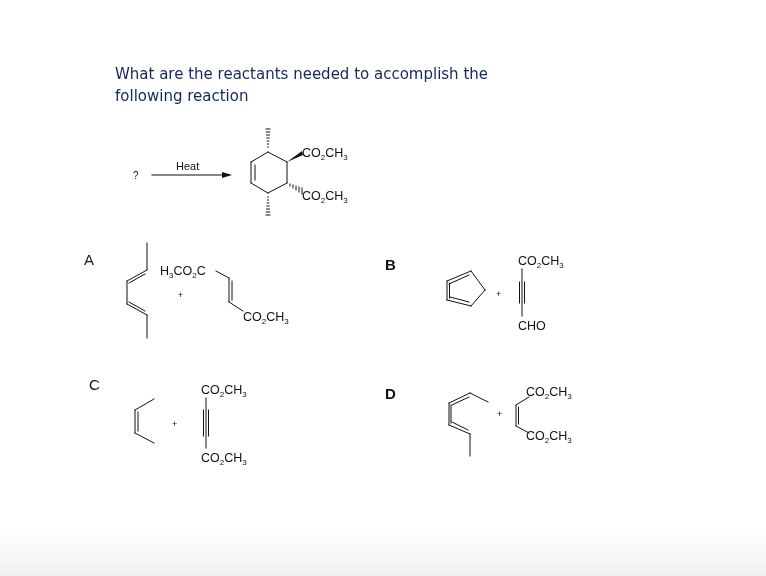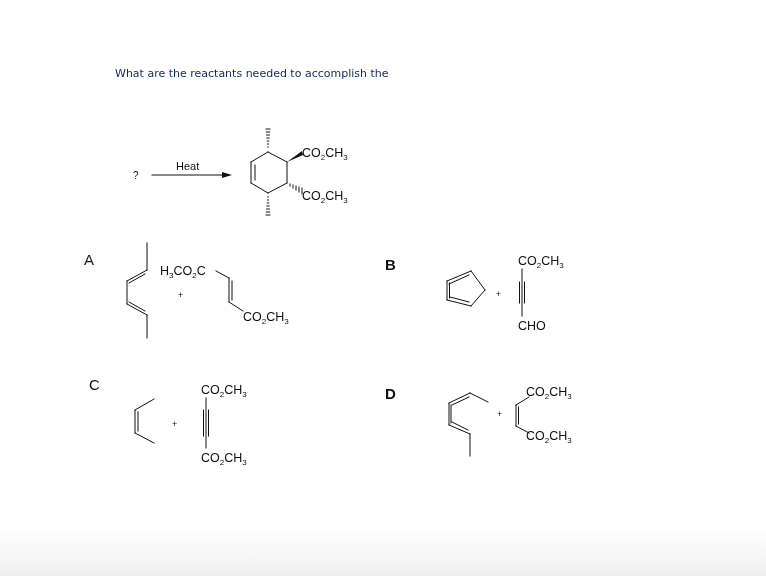--- a/index.html
+++ b/index.html
@@ -3,41 +3,42 @@
   <meta charset="utf-8">
   <style>
     html, body { margin: 0; padding: 0; }
     body {
       width: 766px; height: 576px; position: relative; overflow: hidden;
       background: linear-gradient(to bottom, #ffffff 0%, #ffffff 91%, #f6f6f6 97%, #efefef 100%);
       font-family: "DejaVu Sans", sans-serif;
     }
     .title {
       position: absolute; left: 115px; top: 63px; width: 520px;
-      color: #14285a; font-size: 11px; line-height: 22px;
+      color: #14285a; font-size: 15px; line-height: 22px;
       font-family: "DejaVu Sans", sans-serif;
     }
     .opt-label {
       position: absolute; font-family: "Liberation Sans", sans-serif;
       font-size: 15px; color: #111; 
     }
     .opt-label.A { left: 84px; top: 251px; color: #1a1a1a; }
     .opt-label.B { left: 385px; top: 256px; font-weight: bold; }
     .opt-label.C { left: 89px; top: 376px; }
     .opt-label.D { left: 385px; top: 385px; font-weight: bold; }
     svg.chem { position: absolute; left: 0; top: 0; }
     svg text { font-family: "Liberation Sans", sans-serif; fill: #111; }
     .chemlabel { font-size: 12.5px; }
     .sub { font-size: 8px; }
   </style>
 </head>
 <body>
 
 <div class="title">
   <div>What are the reactants needed to accomplish the</div>
+  <div>following reaction</div>
 </div>
 
 <div class="opt-label A">A</div>
 <div class="opt-label B">B</div>
 <div class="opt-label C">C</div>
 <div class="opt-label D">D</div>
 
 <svg class="chem" width="766" height="576" viewBox="0 0 766 576" xmlns="http://www.w3.org/2000/svg">
   <g stroke="#111" stroke-width="1" fill="none" stroke-linecap="square">
 

